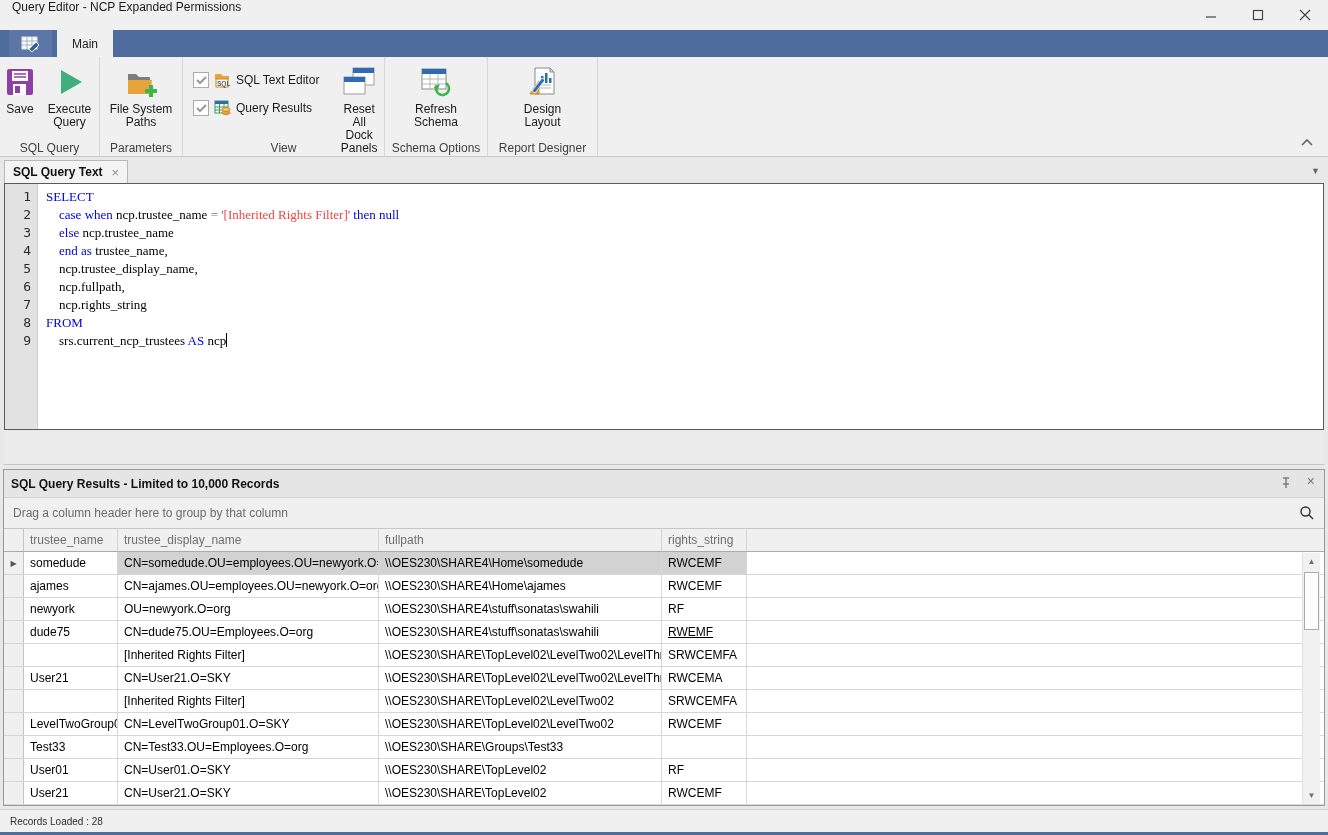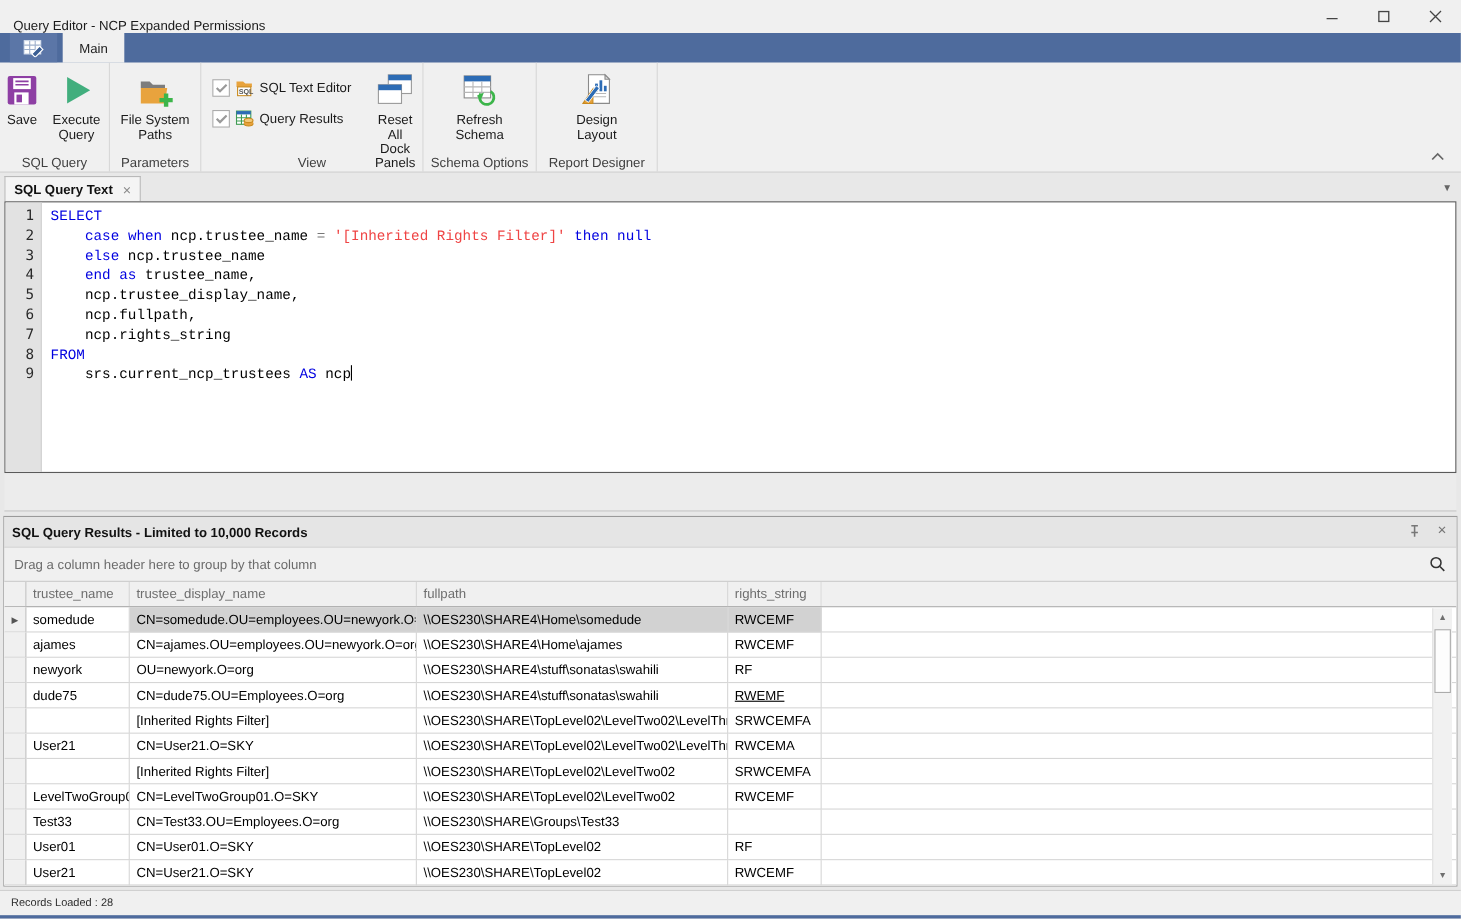--- a/index.html
+++ b/index.html
@@ -1,21 +1,21 @@
 <!DOCTYPE html>
 <html><head>
 <meta charset="utf-8">
 <style>
   html,body{margin:0;padding:0}
   body{width:1328px;height:835px;position:relative;overflow:hidden;
        font-family:"Liberation Sans",sans-serif;background:#e8e8e8;-webkit-font-smoothing:antialiased}
   svg{display:block}
 
   
-  .titlebar{position:absolute;top:0;left:0;right:0;height:30px;background:#f0f0f0;display:flex;align-items:flex-end}
+  .titlebar{position:absolute;top:0;left:0;right:0;height:30px;background:#f0f0f0;display:flex;align-items:flex-start}
   .title{margin-left:12px;font-size:12px;color:#1a1a1a}
   .win-controls{margin-left:auto;display:flex;height:100%}
   .win-btn{width:47px;height:100%;display:flex;align-items:center;justify-content:center;cursor:default}
 
   
   .tabsrow{position:absolute;top:30px;left:0;right:0;height:27px;background:#4e6b9d;display:flex;align-items:stretch}
   .app-btn{width:43px;margin-left:9px;background:#5b76a7;display:flex;align-items:center;justify-content:center}
   .main-tab{min-width:48px;margin-left:5px;background:#f0f0f0;display:flex;align-items:center;justify-content:center;
             font-size:12px;color:#222;padding:0 4px}
 
@@ -39,21 +39,21 @@
   .tabstrip{position:absolute;top:3px;left:0;right:0;height:23px}
   .doc-tab{position:absolute;left:4px;top:0;height:23px;background:#f4f4f4;border:1px solid #b9b9b9;border-bottom:none;
            box-sizing:border-box;display:flex;align-items:center;padding:0 8px;font-size:12px;font-weight:bold;color:#111}
   .tab-close{margin-left:9px;color:#8a8a8a;font-weight:normal;font-size:13px}
   .tab-drop{position:absolute;right:8px;top:6px;color:#666;font-size:9px}
   .editor{position:absolute;top:26px;left:4px;right:4px;height:247px;background:#fff;border:1px solid #5a5a5a;
           box-sizing:border-box;display:flex;overflow:hidden}
   .gutter{width:26px;background:#e2e2e2;border-right:1px solid #cfcfcf;flex:none;
           font-family:"DejaVu Sans Mono",monospace;font-size:13px;line-height:18px;color:#2a2a2a;
           text-align:right;padding:4px 6px 0 0;box-sizing:content-box}
-  .code{flex:1;font-family:Liberation Mono, monospace;font-size:13px;line-height:18px;color:#000;
+  .code{flex:1;font-family:Liberation Serif, serif;font-size:13px;line-height:18px;color:#000;
         padding:4px 0 0 8px;white-space:pre}
   .c-kw{color:#0000e0}.c-str{color:#ef4444}.c-op{color:#777}.c-pl{color:#000}
   .caret{display:inline-block;width:1px;height:14px;background:#000;vertical-align:-2px}
   .editor-bottom{position:absolute;top:274px;left:4px;right:4px;height:33px;background:#ececec;border-bottom:1px solid #c4c4c4}
 
   
   .results{position:absolute;top:312px;left:3px;right:3px;bottom:3px;background:#fff;border:1px solid #9a9a9a;box-sizing:border-box}
   .res-header{height:27px;background:#e5e5e5;border-bottom:1px solid #d2d2d2;display:flex;align-items:center;position:relative}
   .res-title{font-size:12px;font-weight:bold;color:#111;margin-left:7px}
   .res-pin{position:absolute;right:32px;top:6px}

